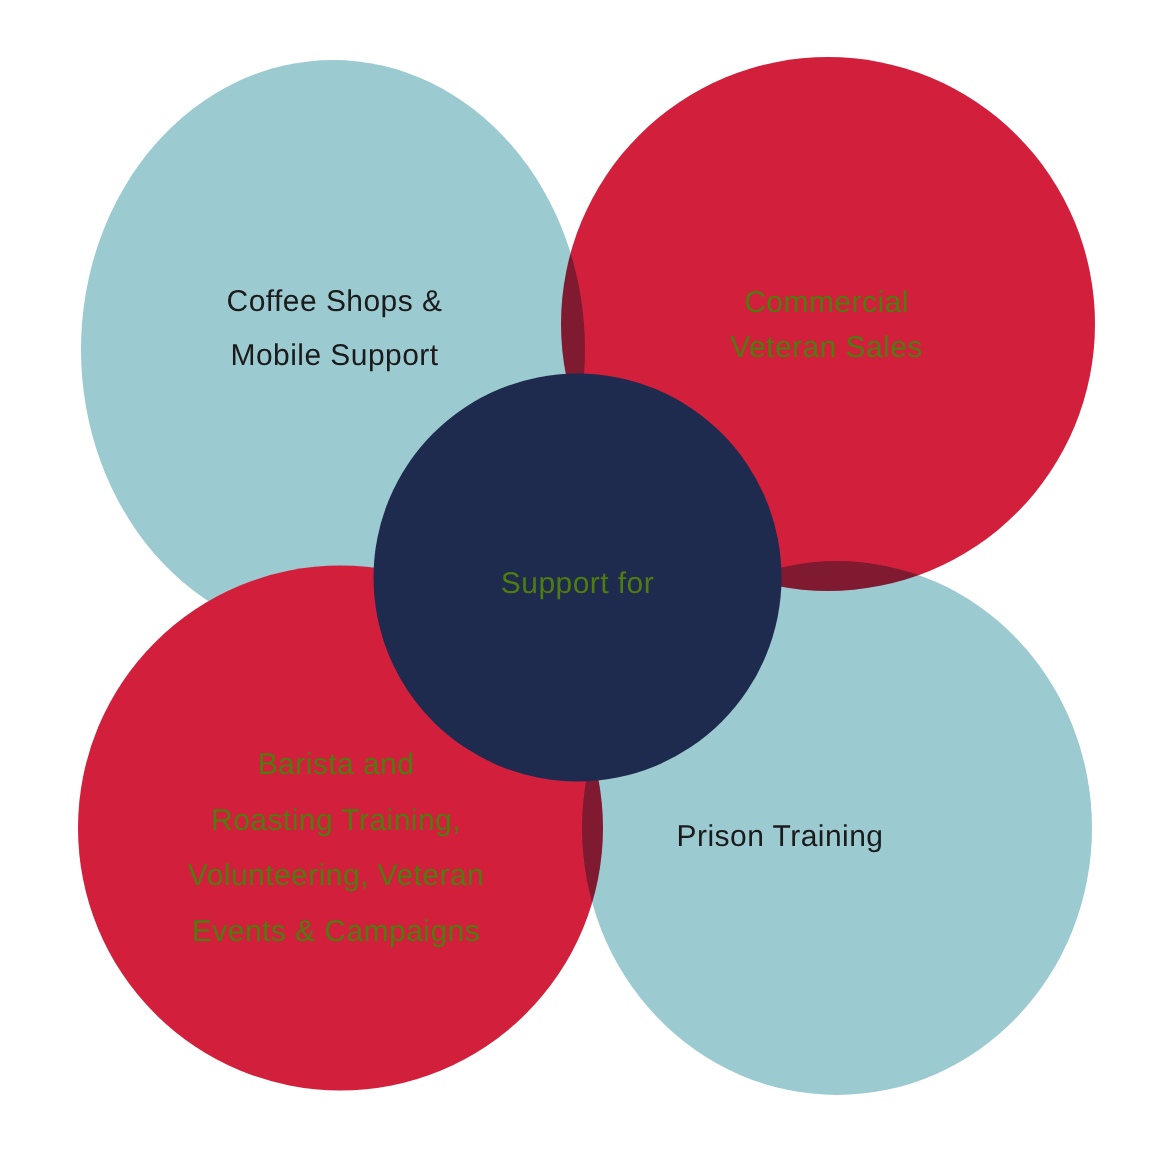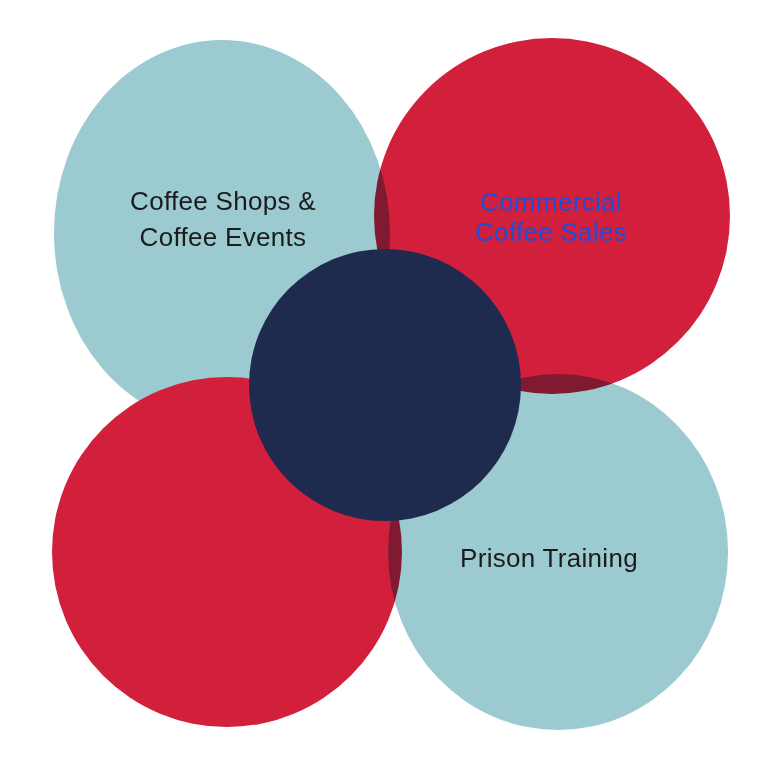--- a/index.html
+++ b/index.html
@@ -20,31 +20,31 @@
     left: 0;
     top: 0;
   }
   .label {
     position: absolute;
     transform: translate(-50%, -50%);
     text-align: center;
     white-space: nowrap;
     font-weight: 500;
     letter-spacing: 0.3px;
-    font-size: 26px;
+    font-size: 20px;
   }
   .label .line { display: block; }
   .dark-text  { color: #1B1B1B; }
-  .light-text { color: #1d4ed8; }
+  .light-text { color: #4d7c0f; }
 
   .label-top-left     { left: 223px; top: 219px; line-height: 36px; }
   .label-top-right    { left: 551px; top: 217px; line-height: 30px; }
   .label-center       { left: 385px; top: 390px; line-height: 29px; }
   .label-bottom-left  { left: 224px; top: 566px; line-height: 37px; }
-  .label-bottom-right { left: 549px; top: 558px; line-height: 30px; }
+  .label-bottom-right { left: 520px; top: 558px; line-height: 30px; }
 
   .blend-multiply { mix-blend-mode: multiply; }
 </style>
 </head>
 <body>
 
 <div class="canvas">
 
   <svg class="venn-svg" width="768" height="768" viewBox="0 0 768 768">
     <rect x="0" y="0" width="768" height="768" fill="#FFFFFF"></rect>
@@ -55,29 +55,36 @@
 
     <circle cx="227" cy="552" r="175" fill="#D2203C"></circle>
 
     <ellipse cx="558" cy="552" rx="170" ry="178" class="blend-multiply" fill="#9BCAD1"></ellipse>
 
     <circle cx="385" cy="385" r="136" fill="#1F2A4F"></circle>
   </svg>
 
   <div class="label label-top-left dark-text">
     <span class="line">Coffee Shops &amp;</span>
-    <span class="line">Coffee Events</span>
+    <span class="line">Mobile Support</span>
   </div>
 
   <div class="label label-top-right light-text">
     <span class="line">Commercial</span>
-    <span class="line">Coffee Sales</span>
+    <span class="line">Veteran Sales</span>
   </div>
 
   <div class="label label-center light-text">
+    <span class="line">Support for</span>
   </div>
 
+  <div class="label label-bottom-left light-text">
+    <span class="line">Barista and</span>
+    <span class="line">Roasting Training,</span>
+    <span class="line">Volunteering, Veteran</span>
+    <span class="line">Events &amp; Campaigns</span>
+  </div>
 
   <div class="label label-bottom-right dark-text">
     <span class="line">Prison Training</span>
   </div>
 
 </div>
 
 </body></html>

